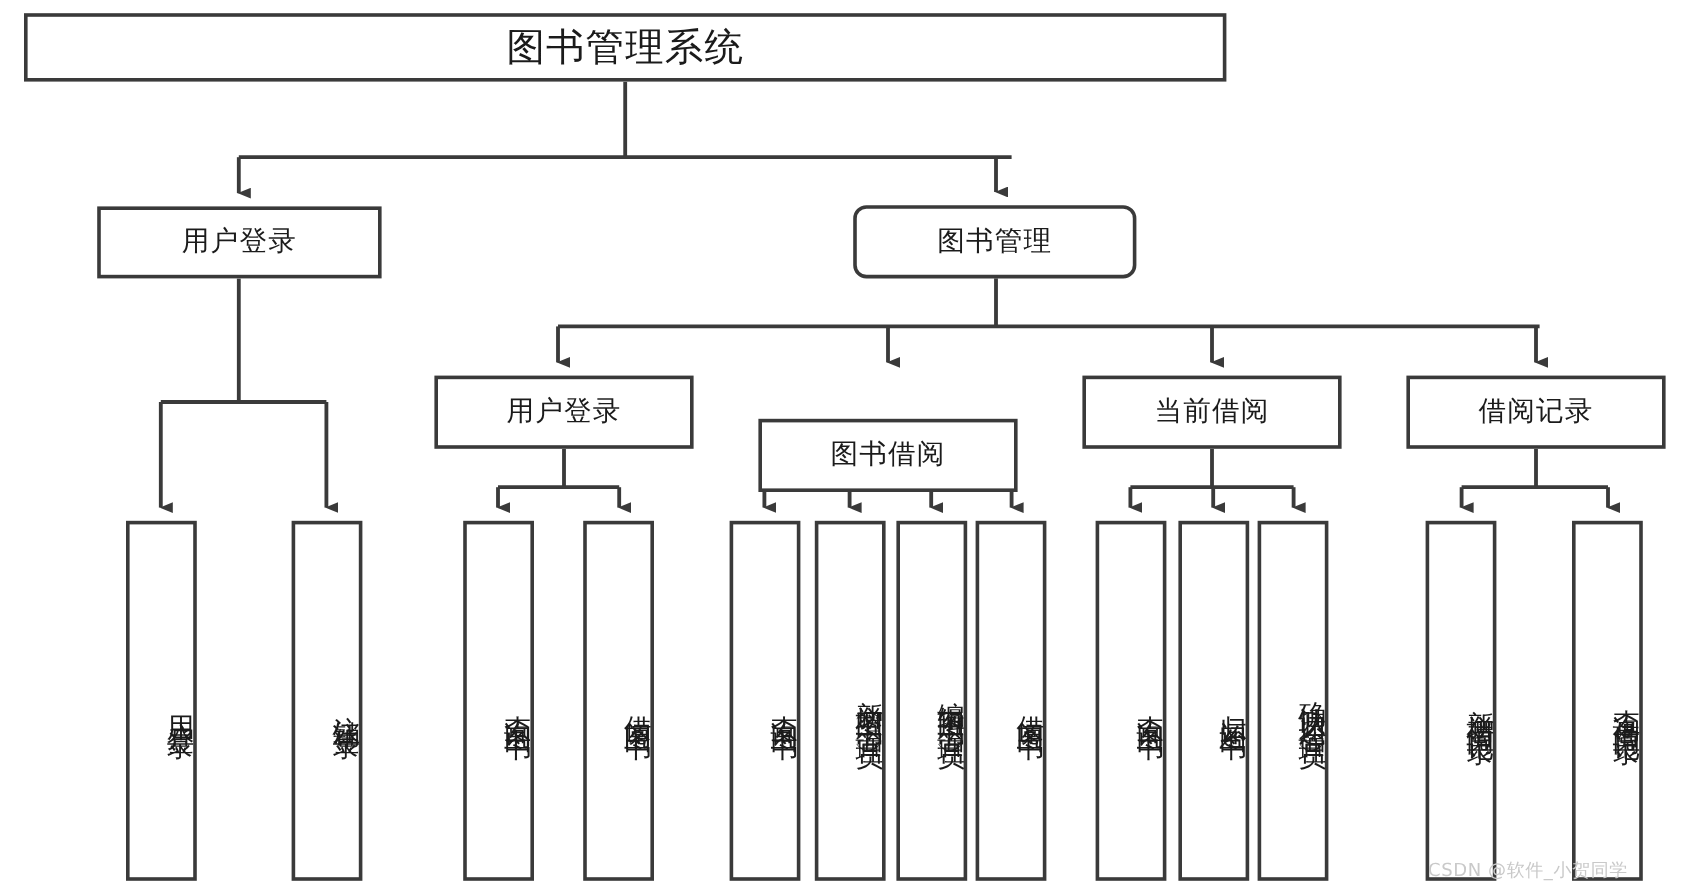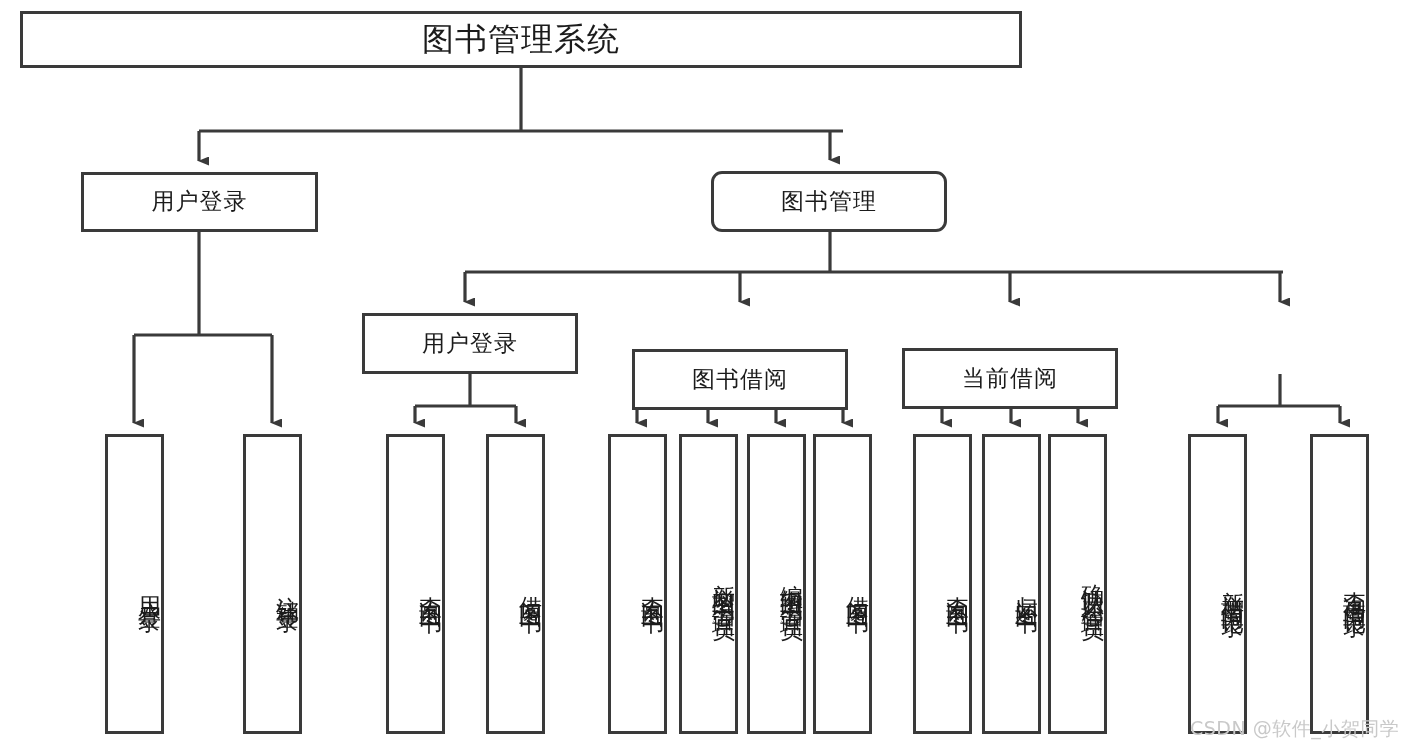--- a/index.html
+++ b/index.html
@@ -51,21 +51,21 @@
     font-size: 23px;
     letter-spacing: 5px;
     line-height: 1;
     padding-top: 8px;
     align-items: flex-start;
     justify-content: center;
   }
   .watermark {
     position: absolute;
     color: #c9c9c9;
-    font-size: 19px;
+    font-size: 15px;
     font-family: "DejaVu Sans", "Liberation Sans", sans-serif;
     white-space: nowrap;
     letter-spacing: 0.5px;
   }
 </style>
 </head>
 <body>
 
 <div id="diagram-canvas">
 
@@ -119,21 +119,22 @@
     </g>
   </svg>
 
   <div class="node root horizontal" style="left: 20px; top: 11px; width: 1002px; height: 57px;">图书管理系统</div>
 
   <div class="node horizontal" style="left: 81px; top: 172px; width: 237px; height: 60px;">用户登录</div>
   <div class="node horizontal" style="left: 711px; top: 171px; width: 236px; height: 61px; border-radius: 11px;">图书管理</div>
 
   <div class="node horizontal" style="left: 362px; top: 313px; width: 216px; height: 61px;">用户登录</div>
   <div class="node horizontal" style="left: 632px; top: 313px; width: 216px; height: 61px; margin-top: 36px;">图书借阅</div>
-  <div class="node horizontal" style="left: 902px; top: 313px; width: 216px; height: 61px; margin-top: 35px;">当前借阅</div>
+  <div class="node horizontal" style="left: 902px; top: 313px; width: 216px; height: 61px;">当前借阅</div>
+  <div class="node horizontal" style="left: 1172px; top: 313px; width: 216px; height: 61px;">借阅记录</div>
 
   <div class="node vertical" style="left: 105px; top: 434px; width: 59px; height: 300px;">用户登录</div>
   <div class="node vertical" style="left: 243px; top: 434px; width: 59px; height: 300px;">注销登录</div>
   <div class="node vertical" style="left: 386px; top: 434px; width: 59px; height: 300px;">查询图书</div>
   <div class="node vertical" style="left: 486px; top: 434px; width: 59px; height: 300px;">借阅图书</div>
   <div class="node vertical" style="left: 608px; top: 434px; width: 59px; height: 300px;">查询图书</div>
   <div class="node vertical" style="left: 679px; top: 434px; width: 59px; height: 300px;">新增图书（管理员）</div>
   <div class="node vertical" style="left: 747px; top: 434px; width: 59px; height: 300px;">编辑图书（管理员）</div>
   <div class="node vertical" style="left: 813px; top: 434px; width: 59px; height: 300px;">借阅图书</div>
   <div class="node vertical" style="left: 913px; top: 434px; width: 59px; height: 300px;">查询图书</div>

